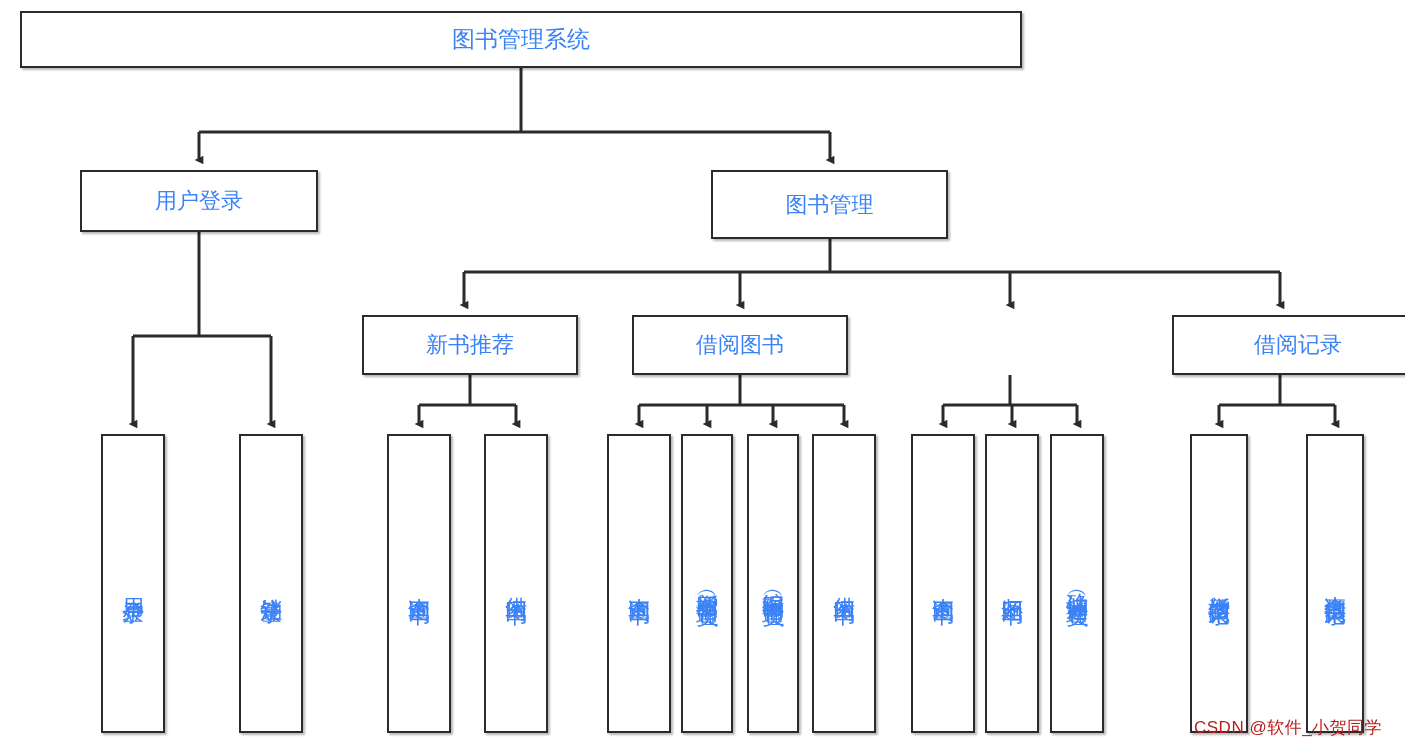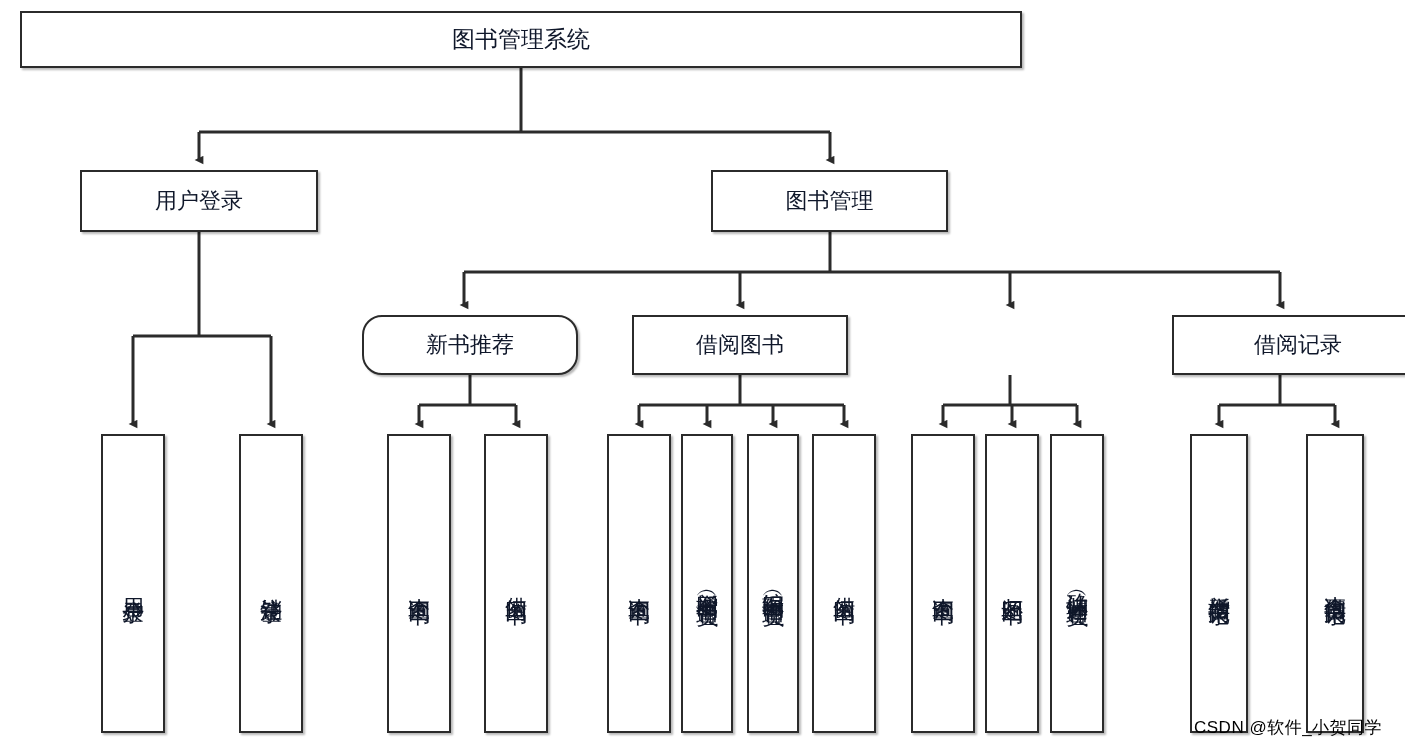--- a/index.html
+++ b/index.html
@@ -28,21 +28,21 @@
   }
   .node {
     position: absolute;
     box-sizing: border-box;
     background: #ffffff;
     border: 2.5px solid #2b2b2b;
     box-shadow: 2px 2px 2px rgba(0,0,0,0.28);
     display: flex;
     align-items: center;
     justify-content: center;
-    color: #0f172a;
+    color: #3b82f6;
   }
   .node .label {
     display: block;
     text-align: center;
     line-height: 1.05;
     white-space: nowrap;
   }
   
   .node.root {
     font-size: 23px;
@@ -56,21 +56,21 @@
     writing-mode: vertical-rl;
     text-orientation: upright;
     font-size: 22px;
     line-height: 1.12;
     letter-spacing: 2px;
     white-space: normal;
   }
   .watermark {
     position: absolute;
     font-size: 17px;
-    color: #000000;
+    color: #b91c1c;
     white-space: nowrap;
     letter-spacing: 0.5px;
   }
 </style>
 </head>
 <body>
 
 <div id="canvas">
 
   <svg class="wires" viewBox="0 0 1405 747">
@@ -123,25 +123,25 @@
     </g>
   </svg>
 
   <div class="node root" style="left:20px; top:11px; width:1002px; height:57px;">
     <span class="label">图书管理系统</span>
   </div>
 
   <div class="node branch" style="left:80px; top:170px; width:238px; height:62px;">
     <span class="label">用户登录</span>
   </div>
-  <div class="node branch" style="left:711px; top:170px; width:237px; height:62px;">
+  <div class="node branch" style="left:711px; top:170px; width:237px; height:69px;">
     <span class="label">图书管理</span>
   </div>
 
-  <div class="node branch" style="left:362px; top:315px; width:216px; height:60px;border-radius:20px;">
+  <div class="node branch" style="left:362px; top:315px; width:216px; height:60px;">
     <span class="label">新书推荐</span>
   </div>
   <div class="node branch" style="left:632px; top:315px; width:216px; height:60px;">
     <span class="label">借阅图书</span>
   </div>
   <div class="node branch" style="left:1172px; top:315px; width:252px; height:60px;">
     <span class="label">借阅记录</span>
   </div>
 
   <div class="node leaf" style="left:101px; top:434px; width:64px; height:299px;">

